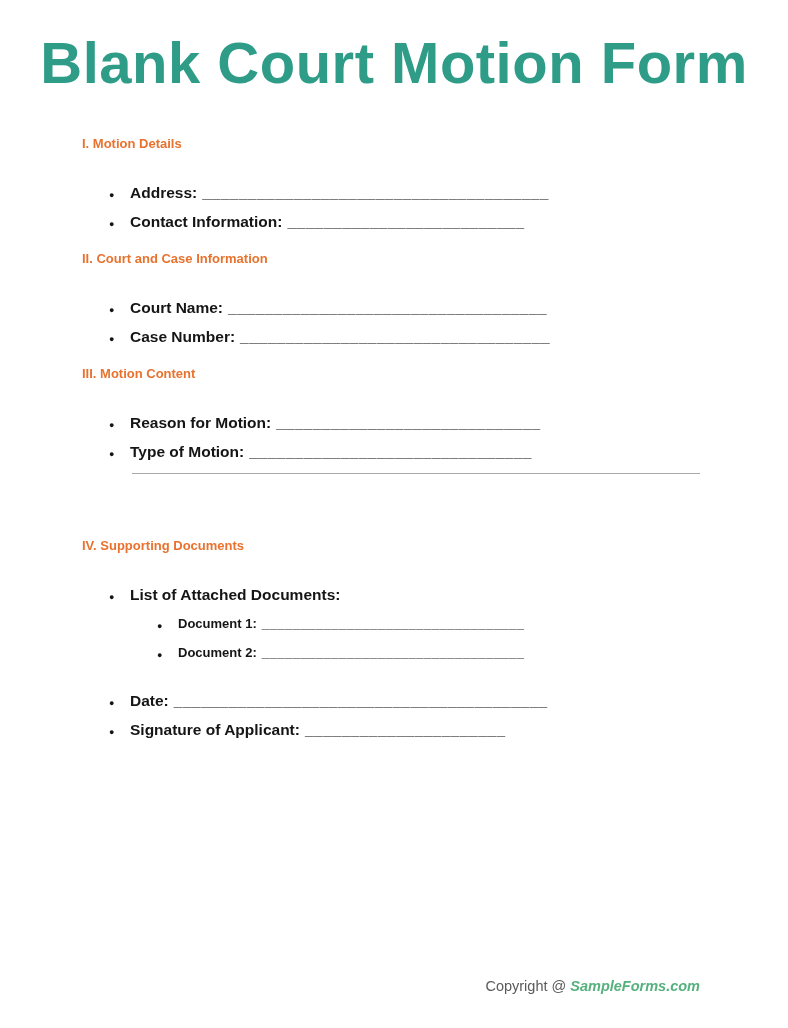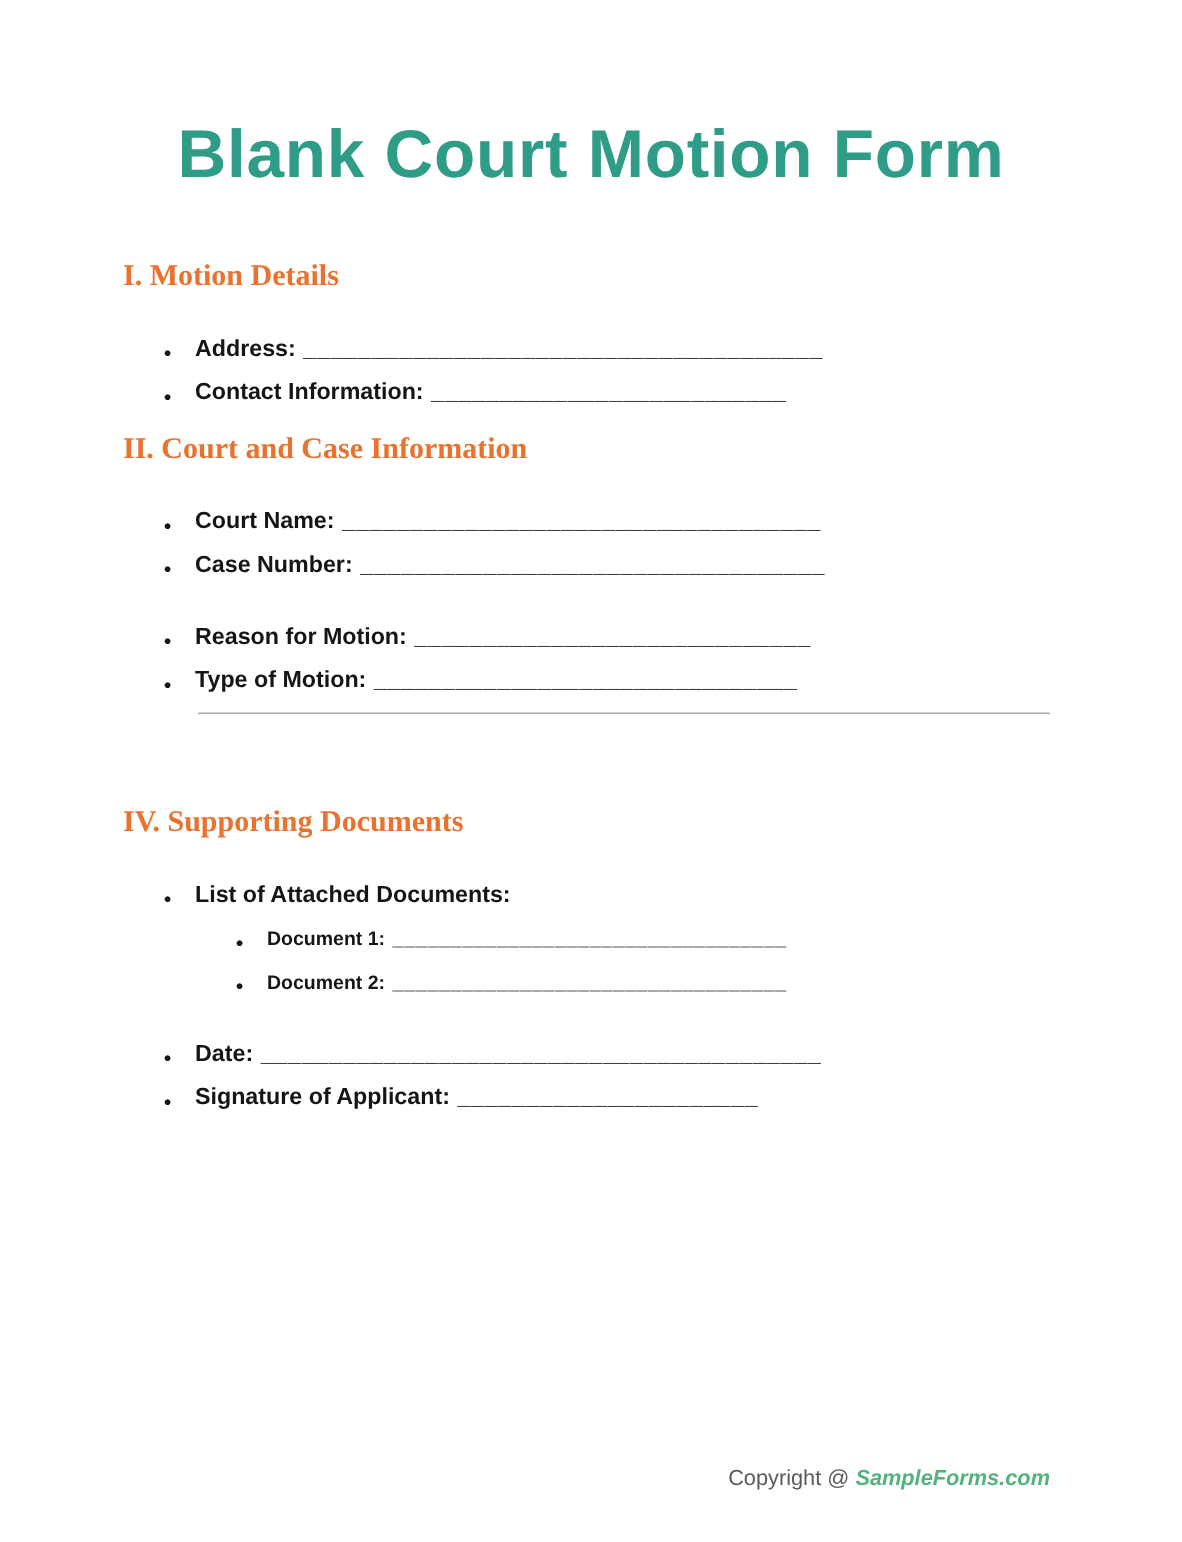--- a/index.html
+++ b/index.html
@@ -7,35 +7,34 @@
   .page {
     position: relative;
     width: 788px;
     height: 1028px;
     background: #ffffff;
     font-family: "Liberation Sans", sans-serif;
     overflow: hidden;
   }
   .title {
     margin: 0;
-    padding-top: 77px;
-    font-size: 45px;
+    padding-top: 37px;
+    font-size: 58px;
     line-height: 52px;
     font-weight: bold;
     text-align: center;
     color: #2e9c87;
     letter-spacing: 0.5px;
   }
   .sec {
     margin: 20px 0 0 82px;
-    font-size: 20px;
+    font-size: 13px;
     line-height: 18px;
     font-weight: bold;
     color: #e8722e;
-    font-family: Liberation Serif, serif;
   }
   .sec.first { margin-top: 46px; }
   .sec.after-divider { margin-top: 63px; }
   ul.fields {
     list-style: none;
     margin: 31px 0 0 0;
     padding: 0;
   }
   ul.fields > li {
     position: relative;
@@ -103,20 +102,21 @@
   <h2 class="sec">II. Court and Case Information</h2>
   <ul class="fields">
     <li>
       <span>Court Name:</span><span class="blank">___________________________________</span>
     </li>
     <li>
       <span>Case Number:</span><span class="blank">__________________________________</span>
     </li>
   </ul>
 
+  <h2 class="sec">III. Motion Content</h2>
   <ul class="fields">
     <li>
       <span>Reason for Motion:</span><span class="blank">_____________________________</span>
     </li>
     <li>
       <span>Type of Motion:</span><span class="blank">_______________________________</span>
     </li>
   </ul>
 
   <hr class="divider">

